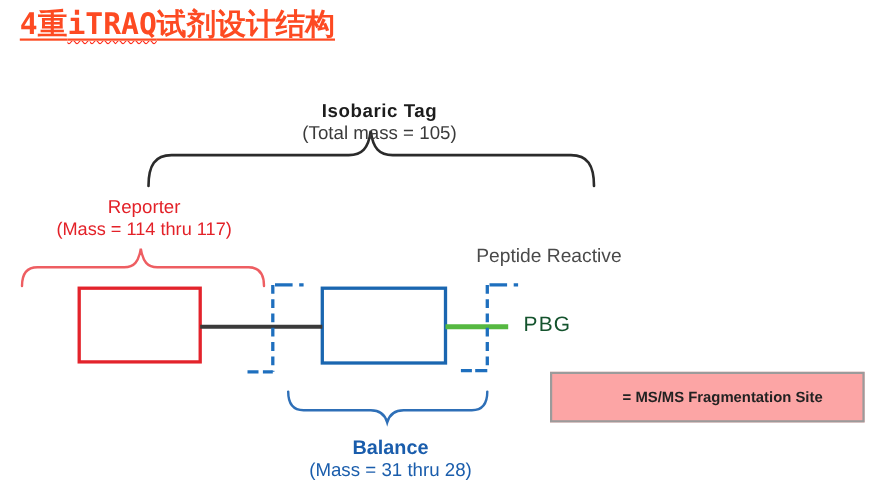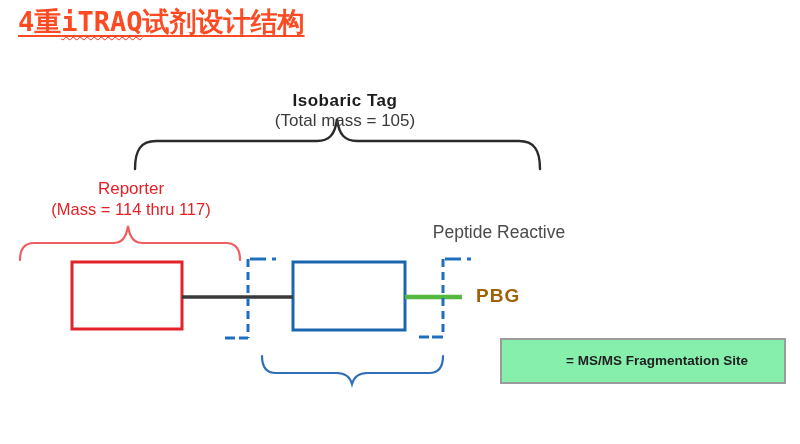--- a/index.html
+++ b/index.html
@@ -14,26 +14,26 @@
   #diagram-svg{position:absolute;left:0;top:0;width:800px;height:444px;}
   
   .tblock{position:absolute;text-align:center;line-height:1.1;white-space:nowrap;}
   #isobaric-block{left:170px;top:72px;width:350px;color:#1c1c1c;font-size:17px;margin-top:20px;}
   #isobaric-block .lbl{font-weight:bold;letter-spacing:0.5px;}
   #isobaric-block .sub{color:#3a3a3a;margin-top:1px;}
   #reporter-block{left:8px;top:180px;width:246px;color:#e32128;font-size:16.5px;}
   #reporter-block .lbl{font-weight:normal;font-size:17px;}
   #reporter-block .sub{margin-top:1px;}
   #prg-block{left:393px;top:222px;width:212px;color:#4a4a4a;font-size:17.5px;line-height:1.18;}
-  #pbg-label{position:absolute;left:476px;top:285px;color:#a16207;font-size:19px;font-weight:bold;letter-spacing:1px;}
+  #pbg-label{position:absolute;left:476px;top:285px;color:#14532d;font-size:19px;font-weight:normal;letter-spacing:1px;}
   #balance-block{left:256px;top:398px;width:198px;color:#1a5dac;font-size:17px;}
   #balance-block .lbl{font-weight:bold;font-size:18px;}
   #balance-block .sub{margin-top:1px;}
   
-  #legend-box{position:absolute;left:500px;top:338px;width:286px;height:46px;background:#86efac;
+  #legend-box{position:absolute;left:500px;top:338px;width:286px;height:46px;background:#fca5a5;
     border:2px solid #9b9b9b;box-sizing:border-box;}
   #legend-text{position:absolute;left:64px;top:0;height:42px;line-height:42px;
     font-size:13.5px;font-weight:bold;color:#222;white-space:nowrap;}
 </style>
 </head>
 <body>
 
 <div id="stage">
 
   <div id="page-title"><span>4重</span><span class="squiggle">iTRAQ</span><span>试剂设计结构</span></div>
@@ -89,18 +89,22 @@
     <div class="lbl">Reporter</div>
     <div class="sub">(Mass = 114 thru 117)</div>
   </div>
 
   <div class="tblock" id="prg-block">
     <div>Peptide Reactive</div>
   </div>
 
   <div id="pbg-label">PBG</div>
 
+  <div class="tblock" id="balance-block">
+    <div class="lbl">Balance</div>
+    <div class="sub">(Mass = 31 thru 28)</div>
+  </div>
 
   <div id="legend-box">
     <span id="legend-text">= MS/MS Fragmentation Site</span>
   </div>
 
 </div>
 
 </body></html>

